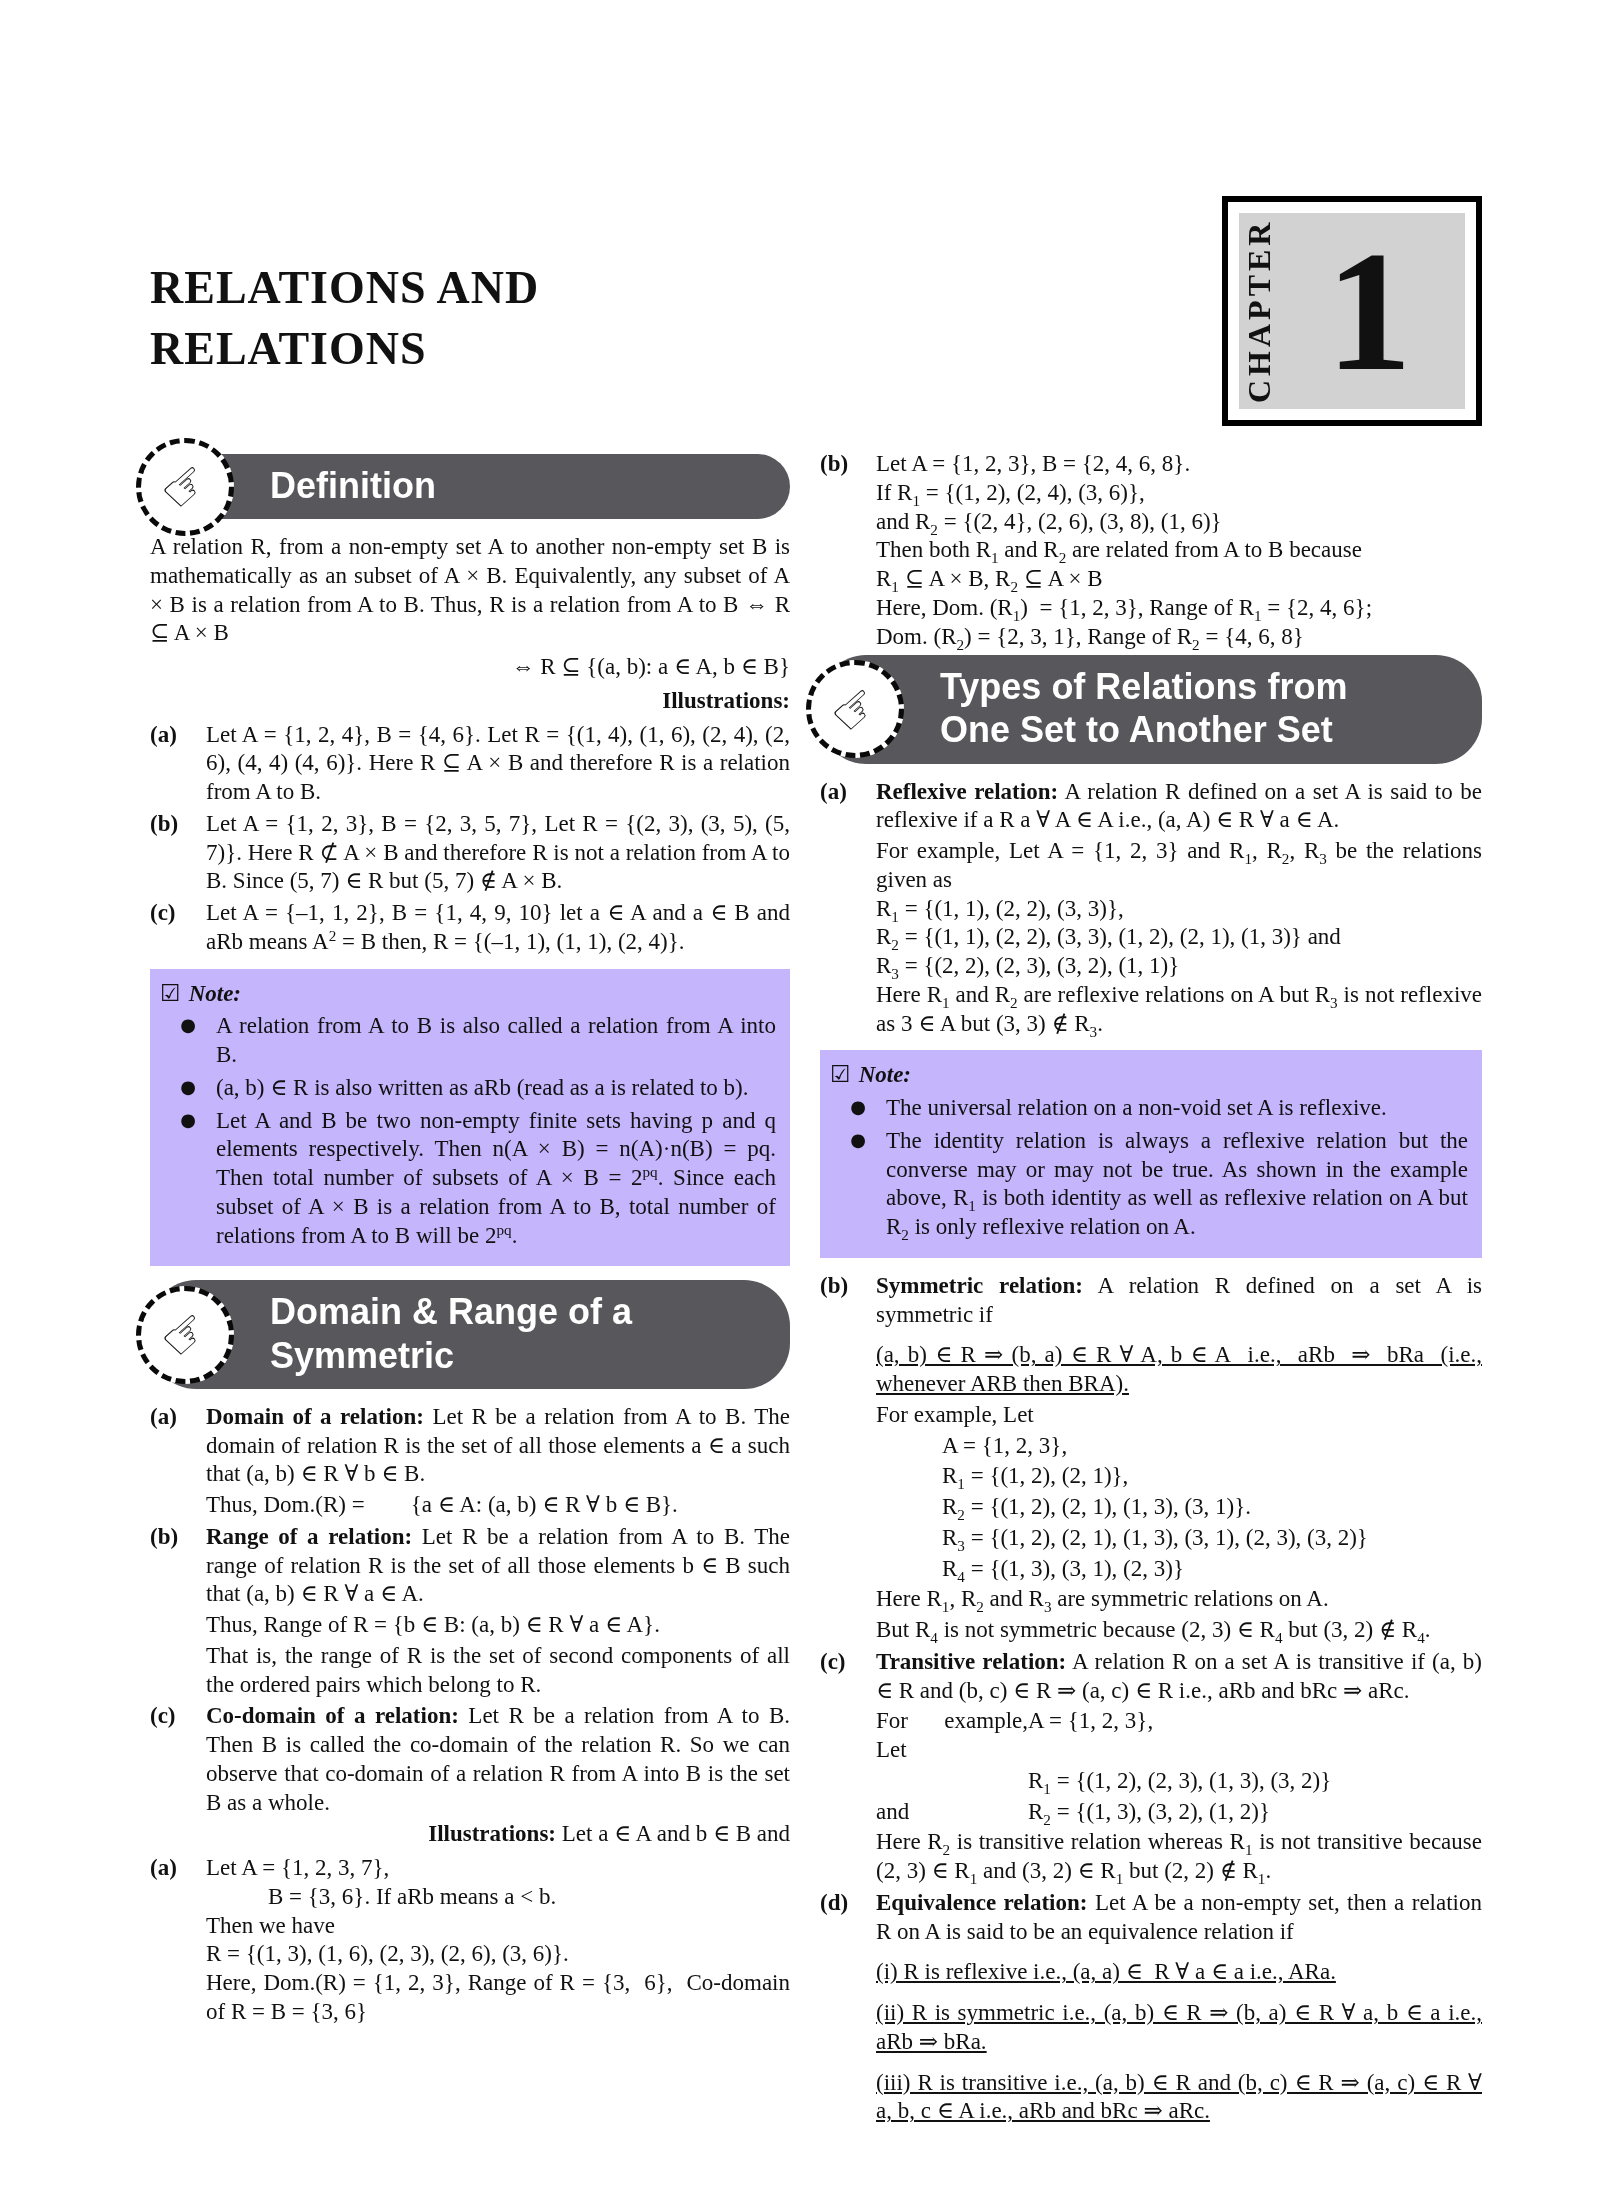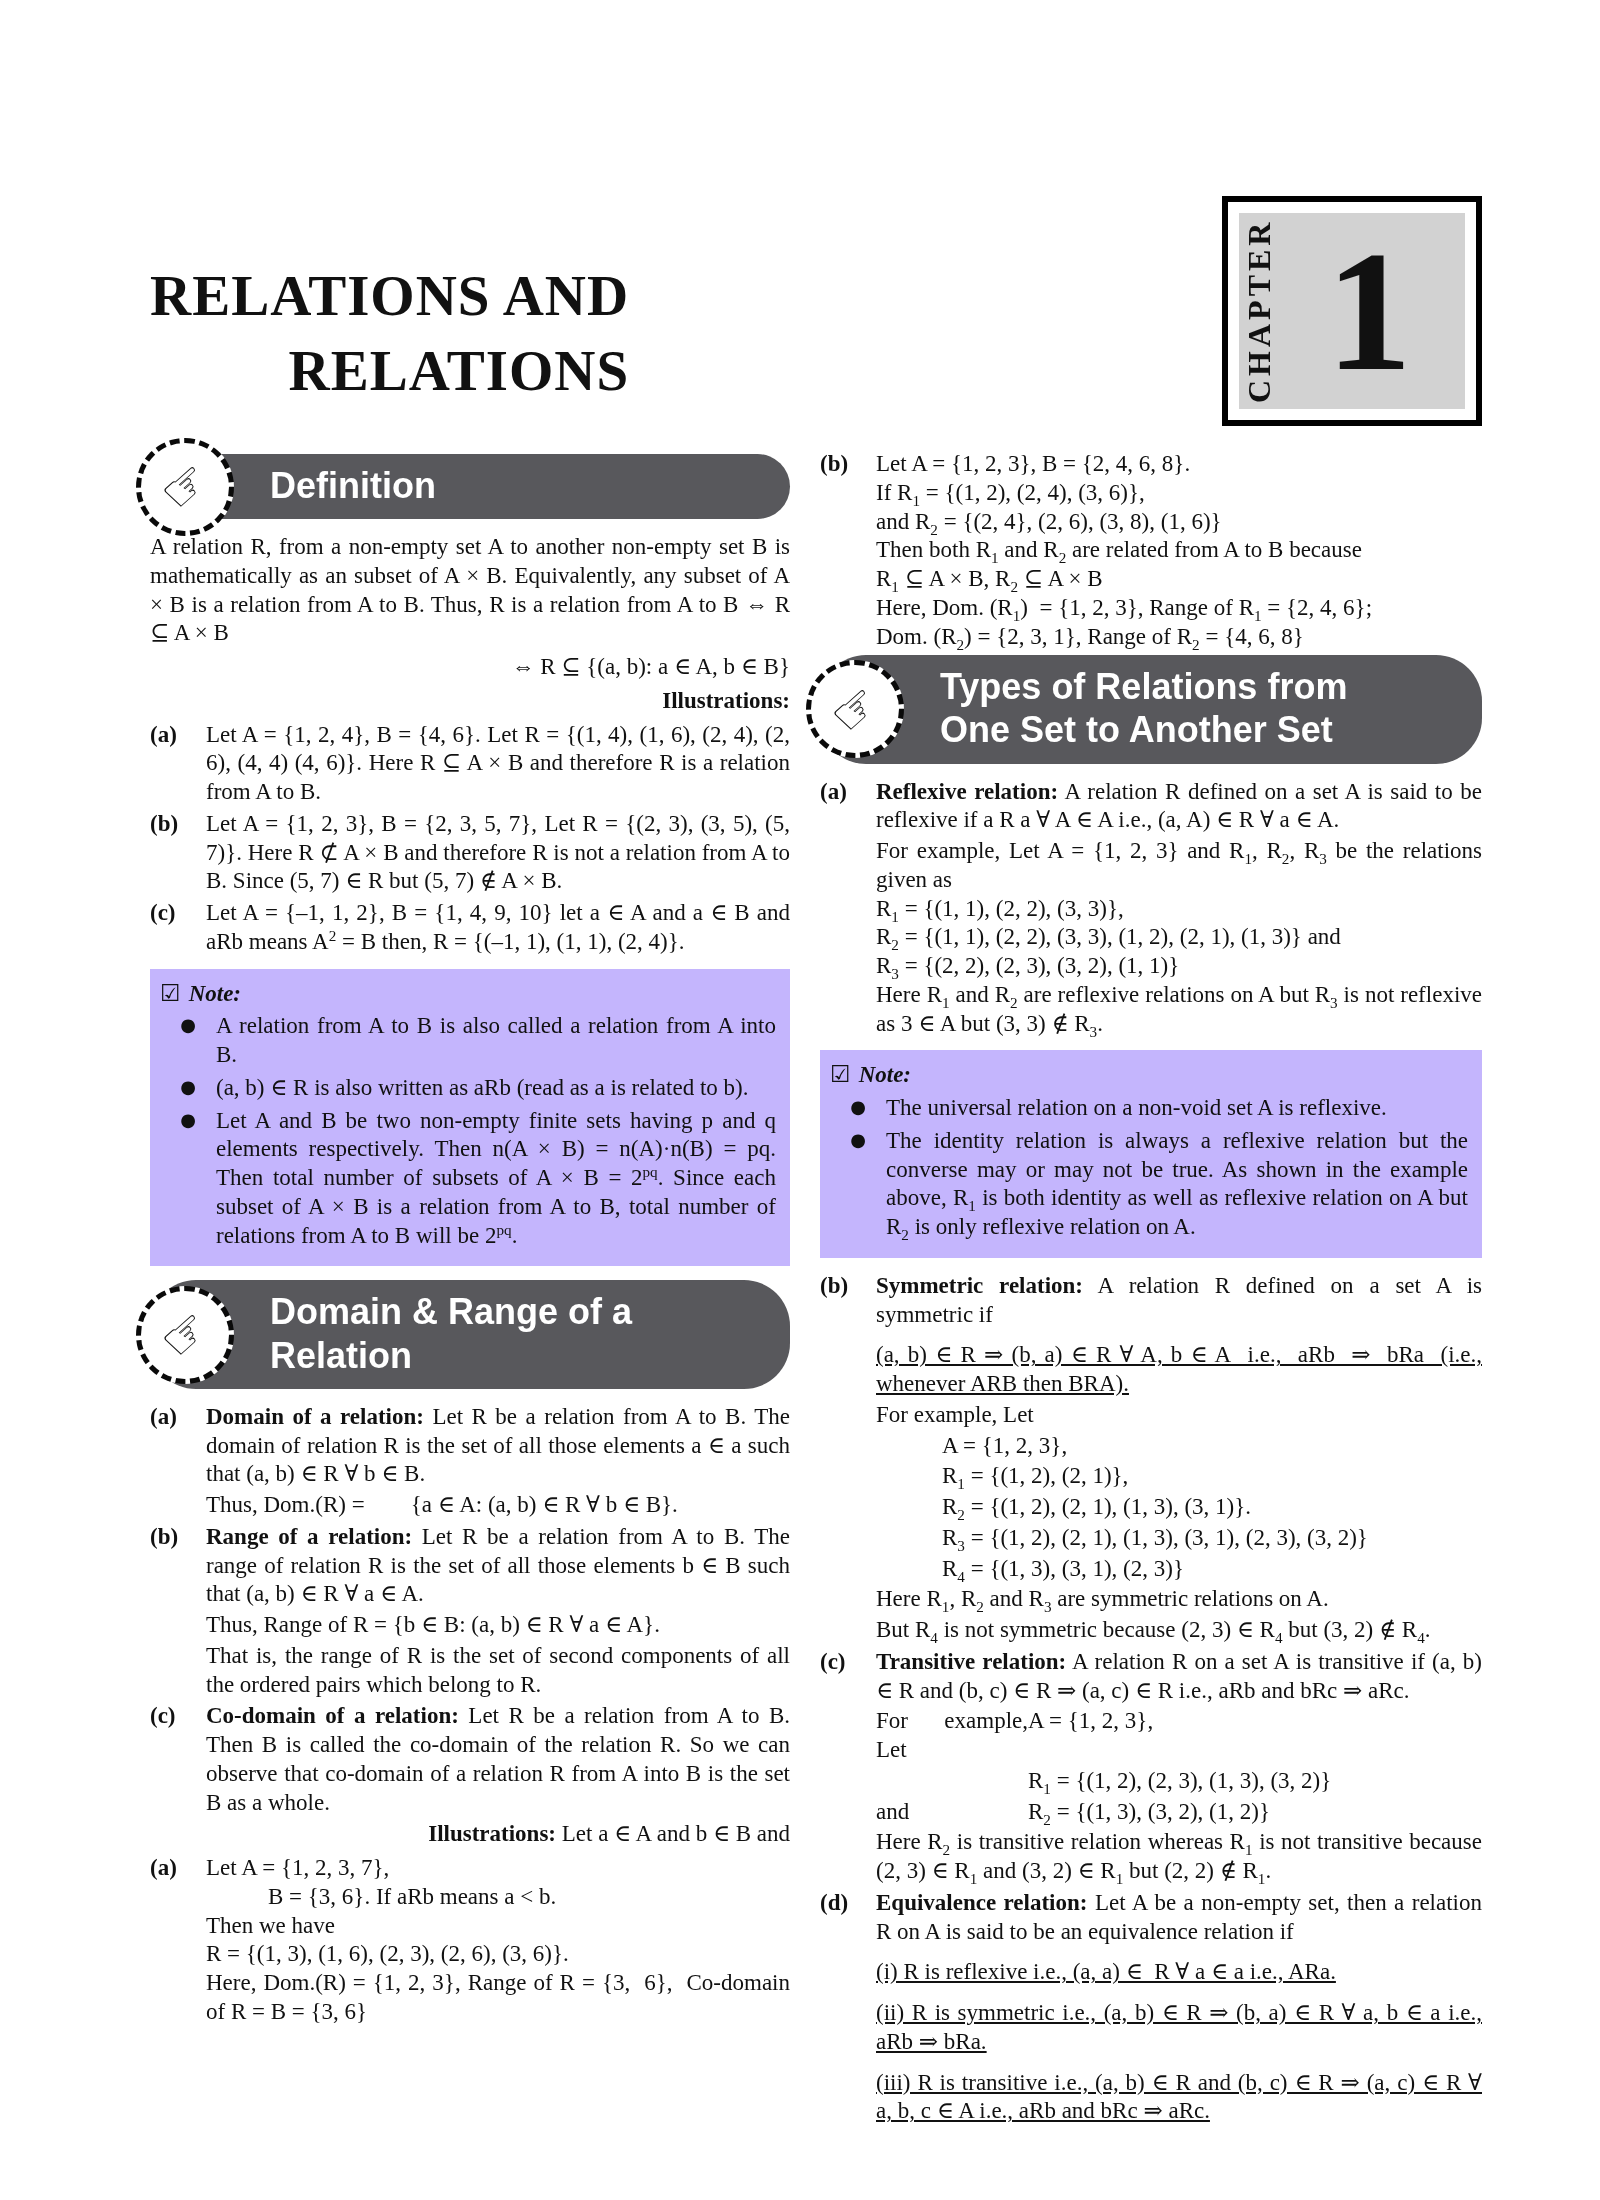--- a/index.html
+++ b/index.html
@@ -4,21 +4,21 @@
 <style>
   html,body{margin:0;padding:0;background:#ffffff;}
   .page{
     width:1600px;height:2200px;box-sizing:border-box;position:relative;
     background:#ffffff;color:#111;overflow:hidden;
     padding:196px 118px 30px 150px;
     font-family:"Liberation Serif","DejaVu Serif",serif;
   }
   
   .header{display:flex;justify-content:space-between;align-items:flex-start;}
-  .title{margin:62px 0 0 0;font-size:57px;line-height:1.32;font-weight:700;letter-spacing:1px;text-align:right;}
+  .title{margin:62px 0 0 0;font-size:46px;line-height:1.32;font-weight:700;letter-spacing:1px;}
   .title-line{display:block;}
   .badge{width:260px;height:230px;border:6px solid #000;background:#fff;box-sizing:border-box;padding:11px;flex:none;}
   .badge-inner{width:100%;height:100%;background:#d2d2d2;display:flex;box-sizing:border-box;padding:6px 4px;}
   .badge-chapter{writing-mode:vertical-rl;transform:rotate(180deg);font-weight:700;font-size:32px;letter-spacing:4px;line-height:1;padding-left:2px;}
   .badge-number{flex:1;display:flex;align-items:center;justify-content:center;font-weight:700;font-size:172px;line-height:0.9;}
   
   .columns{display:flex;gap:30px;margin-top:24px;}
   .col{font-size:23px;line-height:1.25;}
   .col-left{width:640px;flex:none;}
   .col-right{width:662px;flex:none;}
@@ -119,21 +119,21 @@
           <div class="note-text">Let A and B be two non-empty finite sets having p and q elements respectively. Then n(A × B) = n(A)·n(B) = pq. Then total number of subsets of A × B = 2<sup>pq</sup>. Since each subset of A × B is a relation from A to B, total number of relations from A to B will be 2<sup>pq</sup>.</div>
         </div>
       </div>
 
       <div class="banner-wrap">
         <div class="icon-circle">
           <span class="glyph">☞</span>
         </div>
         <div class="banner">
           <div>Domain &amp; Range of a</div>
-          <div>Relation</div>
+          <div>Symmetric</div>
         </div>
       </div>
 
       <div class="item">
         <span class="item-label">(a)</span>
         <div class="item-body">
           <span class="lead">Domain of a relation:</span>
           <span>Let R be a relation from A to B. The domain of relation R is the set of all those elements a ∈ a such that (a, b) ∈ R ∀ b ∈ B.</span>
           <div class="line">Thus,  Dom.(R) = &nbsp;&nbsp;&nbsp;&nbsp;&nbsp;&nbsp; {a ∈ A: (a, b) ∈ R ∀ b ∈ B}.</div>
         </div>

